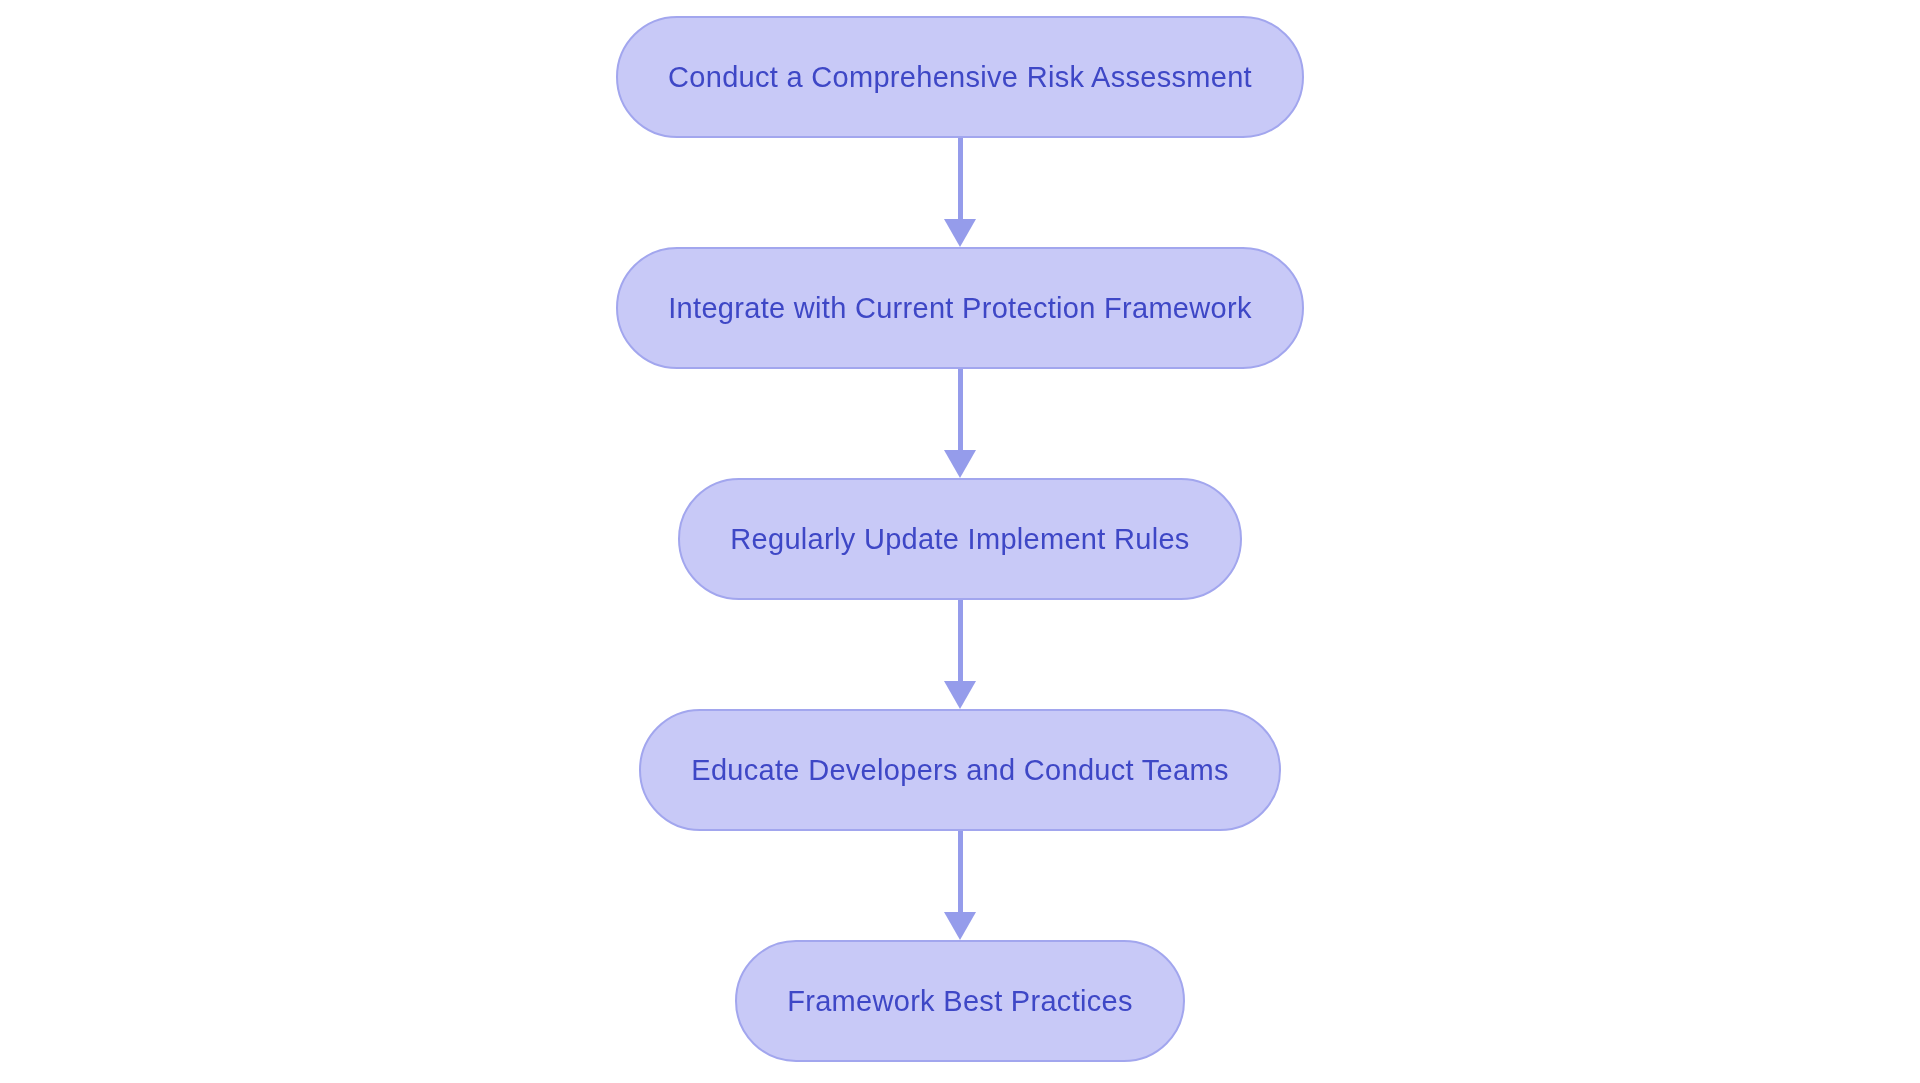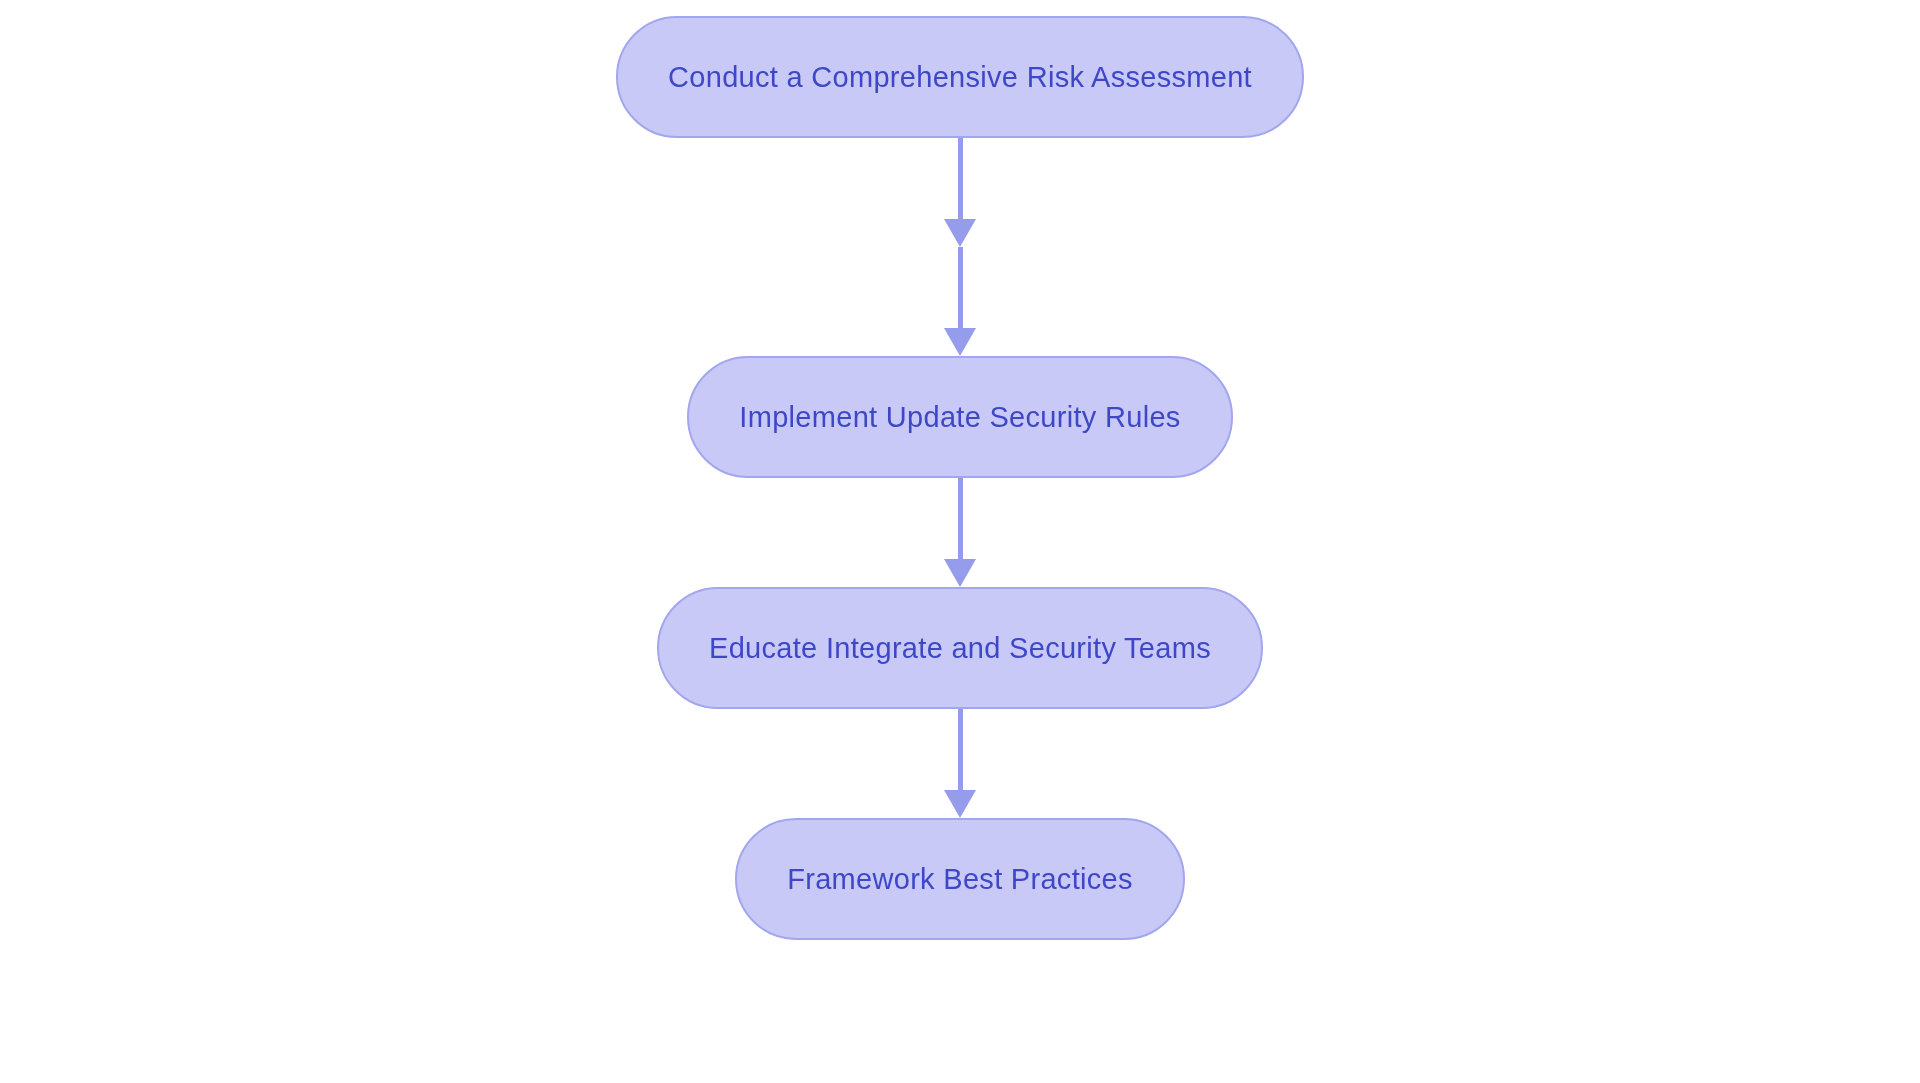--- a/index.html
+++ b/index.html
@@ -69,34 +69,35 @@
 
 <div class="flowchart">
 
   <div class="flow-node">Conduct a Comprehensive Risk Assessment</div>
 
   <div class="flow-arrow">
     <div class="arrow-line"></div>
     <div class="arrow-head"></div>
   </div>
 
+  <div class="flow-node">Integrate with Current Protection Framework</div>
 
   <div class="flow-arrow">
     <div class="arrow-line"></div>
     <div class="arrow-head"></div>
   </div>
 
-  <div class="flow-node">Implement Update Security Rules</div>
+  <div class="flow-node">Regularly Update Implement Rules</div>
 
   <div class="flow-arrow">
     <div class="arrow-line"></div>
     <div class="arrow-head"></div>
   </div>
 
-  <div class="flow-node">Educate Integrate and Security Teams</div>
+  <div class="flow-node">Educate Developers and Conduct Teams</div>
 
   <div class="flow-arrow">
     <div class="arrow-line"></div>
     <div class="arrow-head"></div>
   </div>
 
   <div class="flow-node">Framework Best Practices</div>
 
 </div>
 

